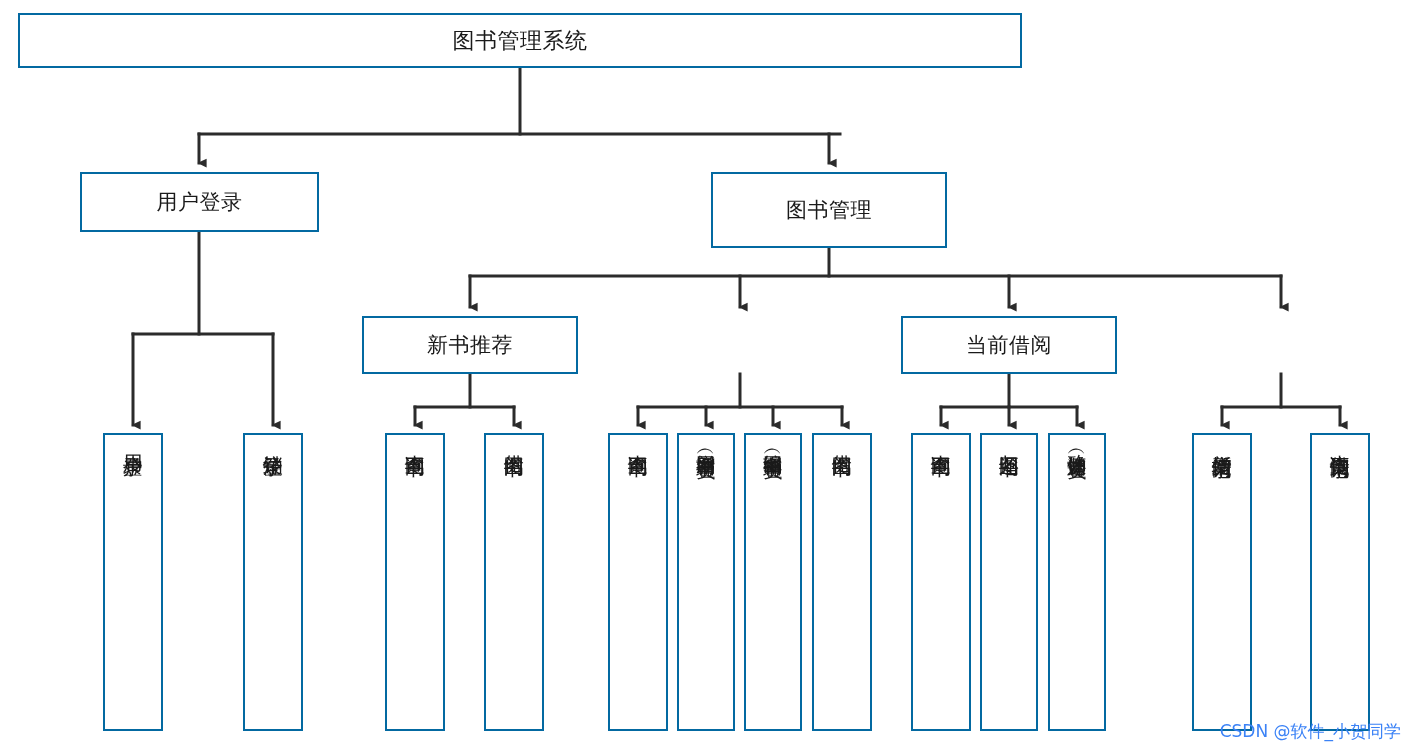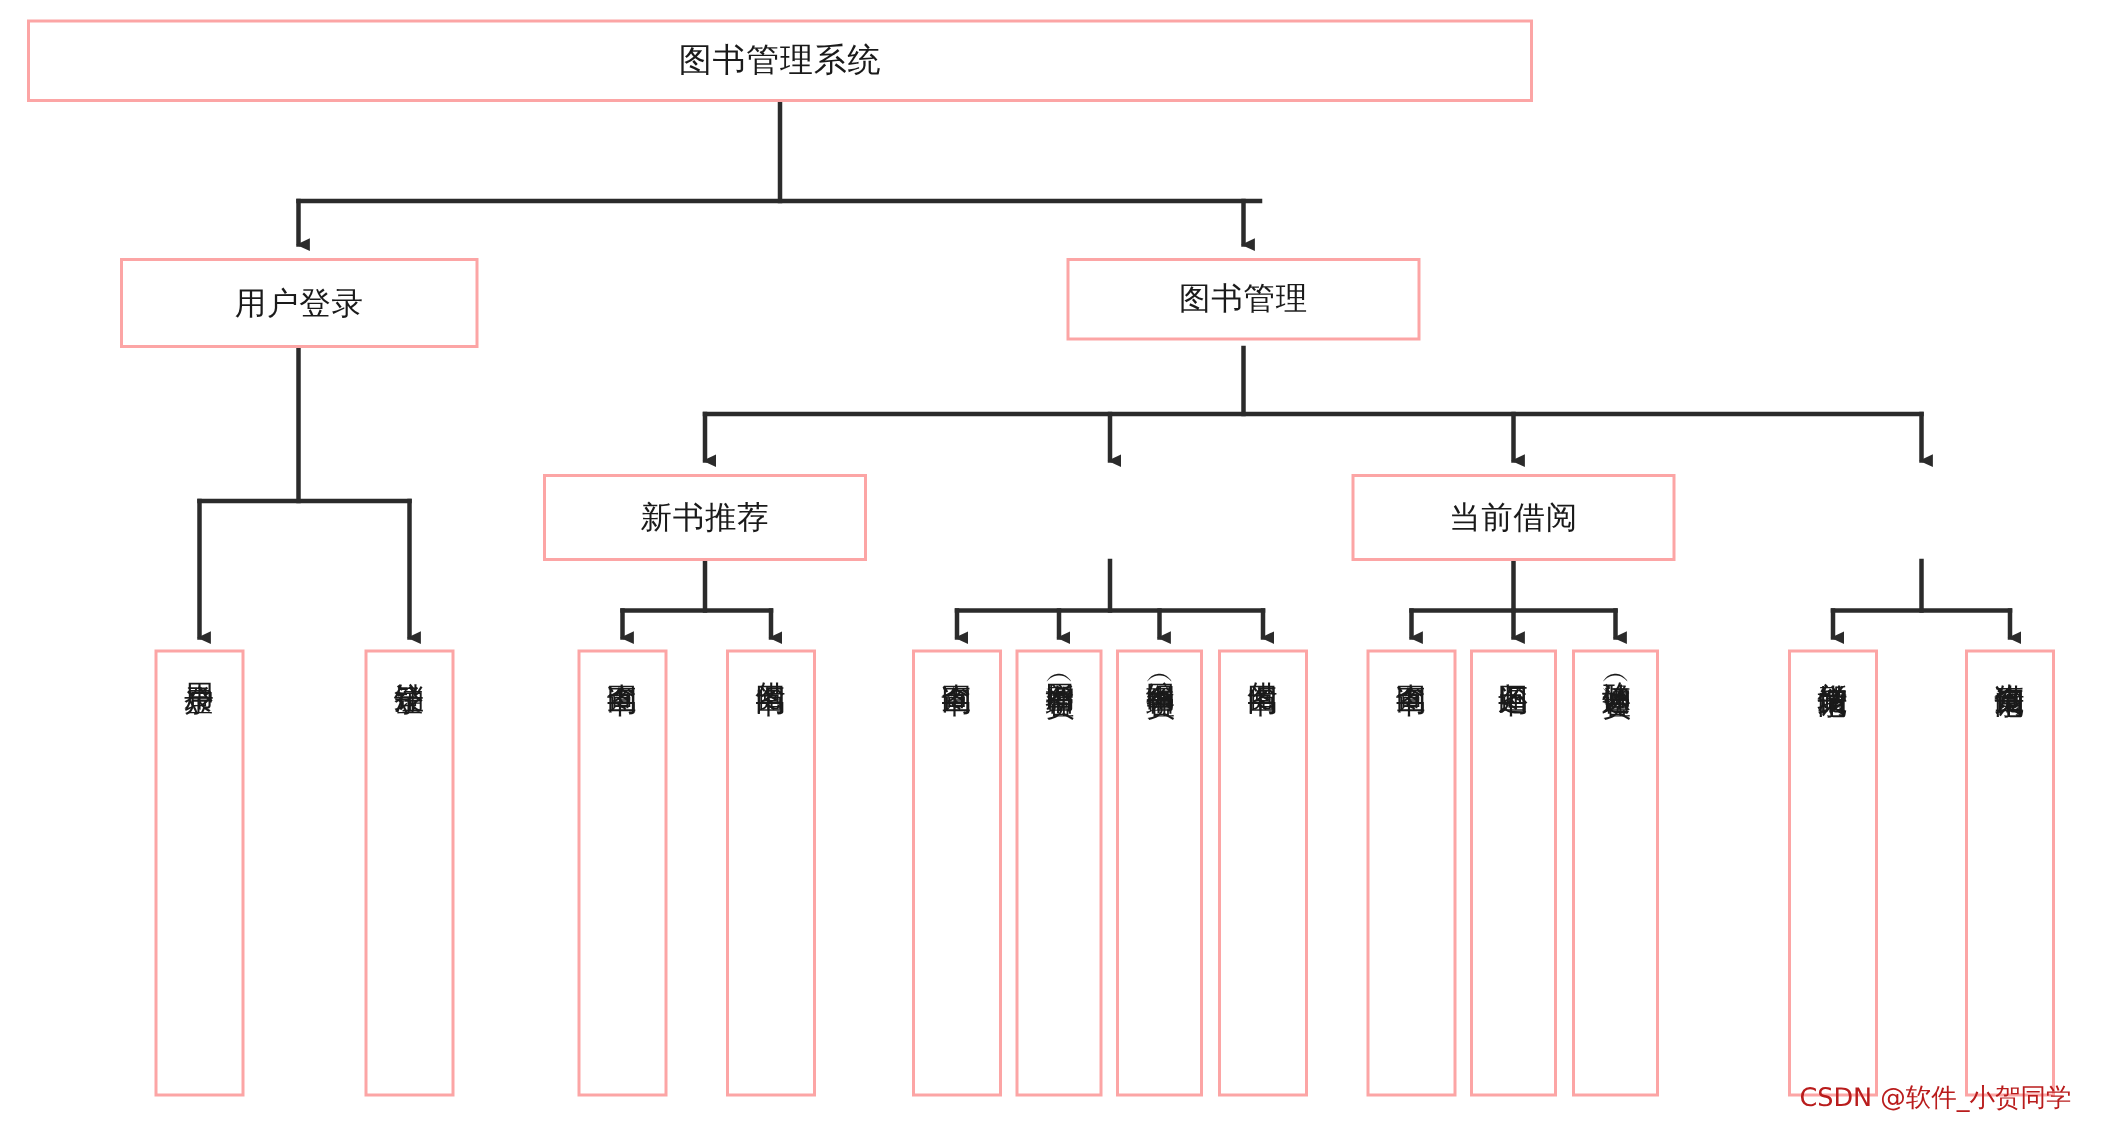--- a/index.html
+++ b/index.html
@@ -22,21 +22,21 @@
     position: absolute;
     left: 0;
     top: 0;
     width: 1405px;
     height: 747px;
     pointer-events: none;
   }
   .node {
     position: absolute;
     box-sizing: border-box;
-    border: 2px solid #fca5a5;
+    border: 2px solid #0369a1;
     background: #ffffff;
     display: flex;
     align-items: center;
     justify-content: center;
     color: #1a1a1a;
   }
   .node .label {
     display: block;
     text-align: center;
     line-height: 1.05;
@@ -64,24 +64,24 @@
     letter-spacing: 1px;
     white-space: nowrap;
     height: auto;
     max-height: 286px;
   }
   .node.v.tall .label {
     font-size: 19px;
   }
   .watermark {
     position: absolute;
-    right: 24px;
+    right: 4px;
     bottom: 4px;
     font-size: 17px;
-    color: #b91c1c;
+    color: #3b82f6;
     white-space: nowrap;
     font-family: "DejaVu Sans", "Liberation Sans", sans-serif;
   }
 </style>
 </head>
 <body>
 
 <div id="canvas">
 
   <svg class="connectors" viewBox="0 0 1405 747" xmlns="http://www.w3.org/2000/svg">
@@ -134,21 +134,21 @@
     </g>
   </svg>
 
   <div class="node h root" style="left:18px; top:13px; width:1004px; height:55px;">
     <span class="label">图书管理系统</span>
   </div>
 
   <div class="node h" style="left:80px; top:172px; width:239px; height:60px;">
     <span class="label">用户登录</span>
   </div>
-  <div class="node h" style="left:711px; top:172px; width:236px; height:55px;justify-content:center;">
+  <div class="node h" style="left:711px; top:172px; width:236px; height:76px;justify-content:center;">
     <span class="label">图书管理</span>
   </div>
 
   <div class="node h" style="left:362px; top:316px; width:216px; height:58px;">
     <span class="label">新书推荐</span>
   </div>
   <div class="node h" style="left:901px; top:316px; width:216px; height:58px;">
     <span class="label">当前借阅</span>
   </div>
 

